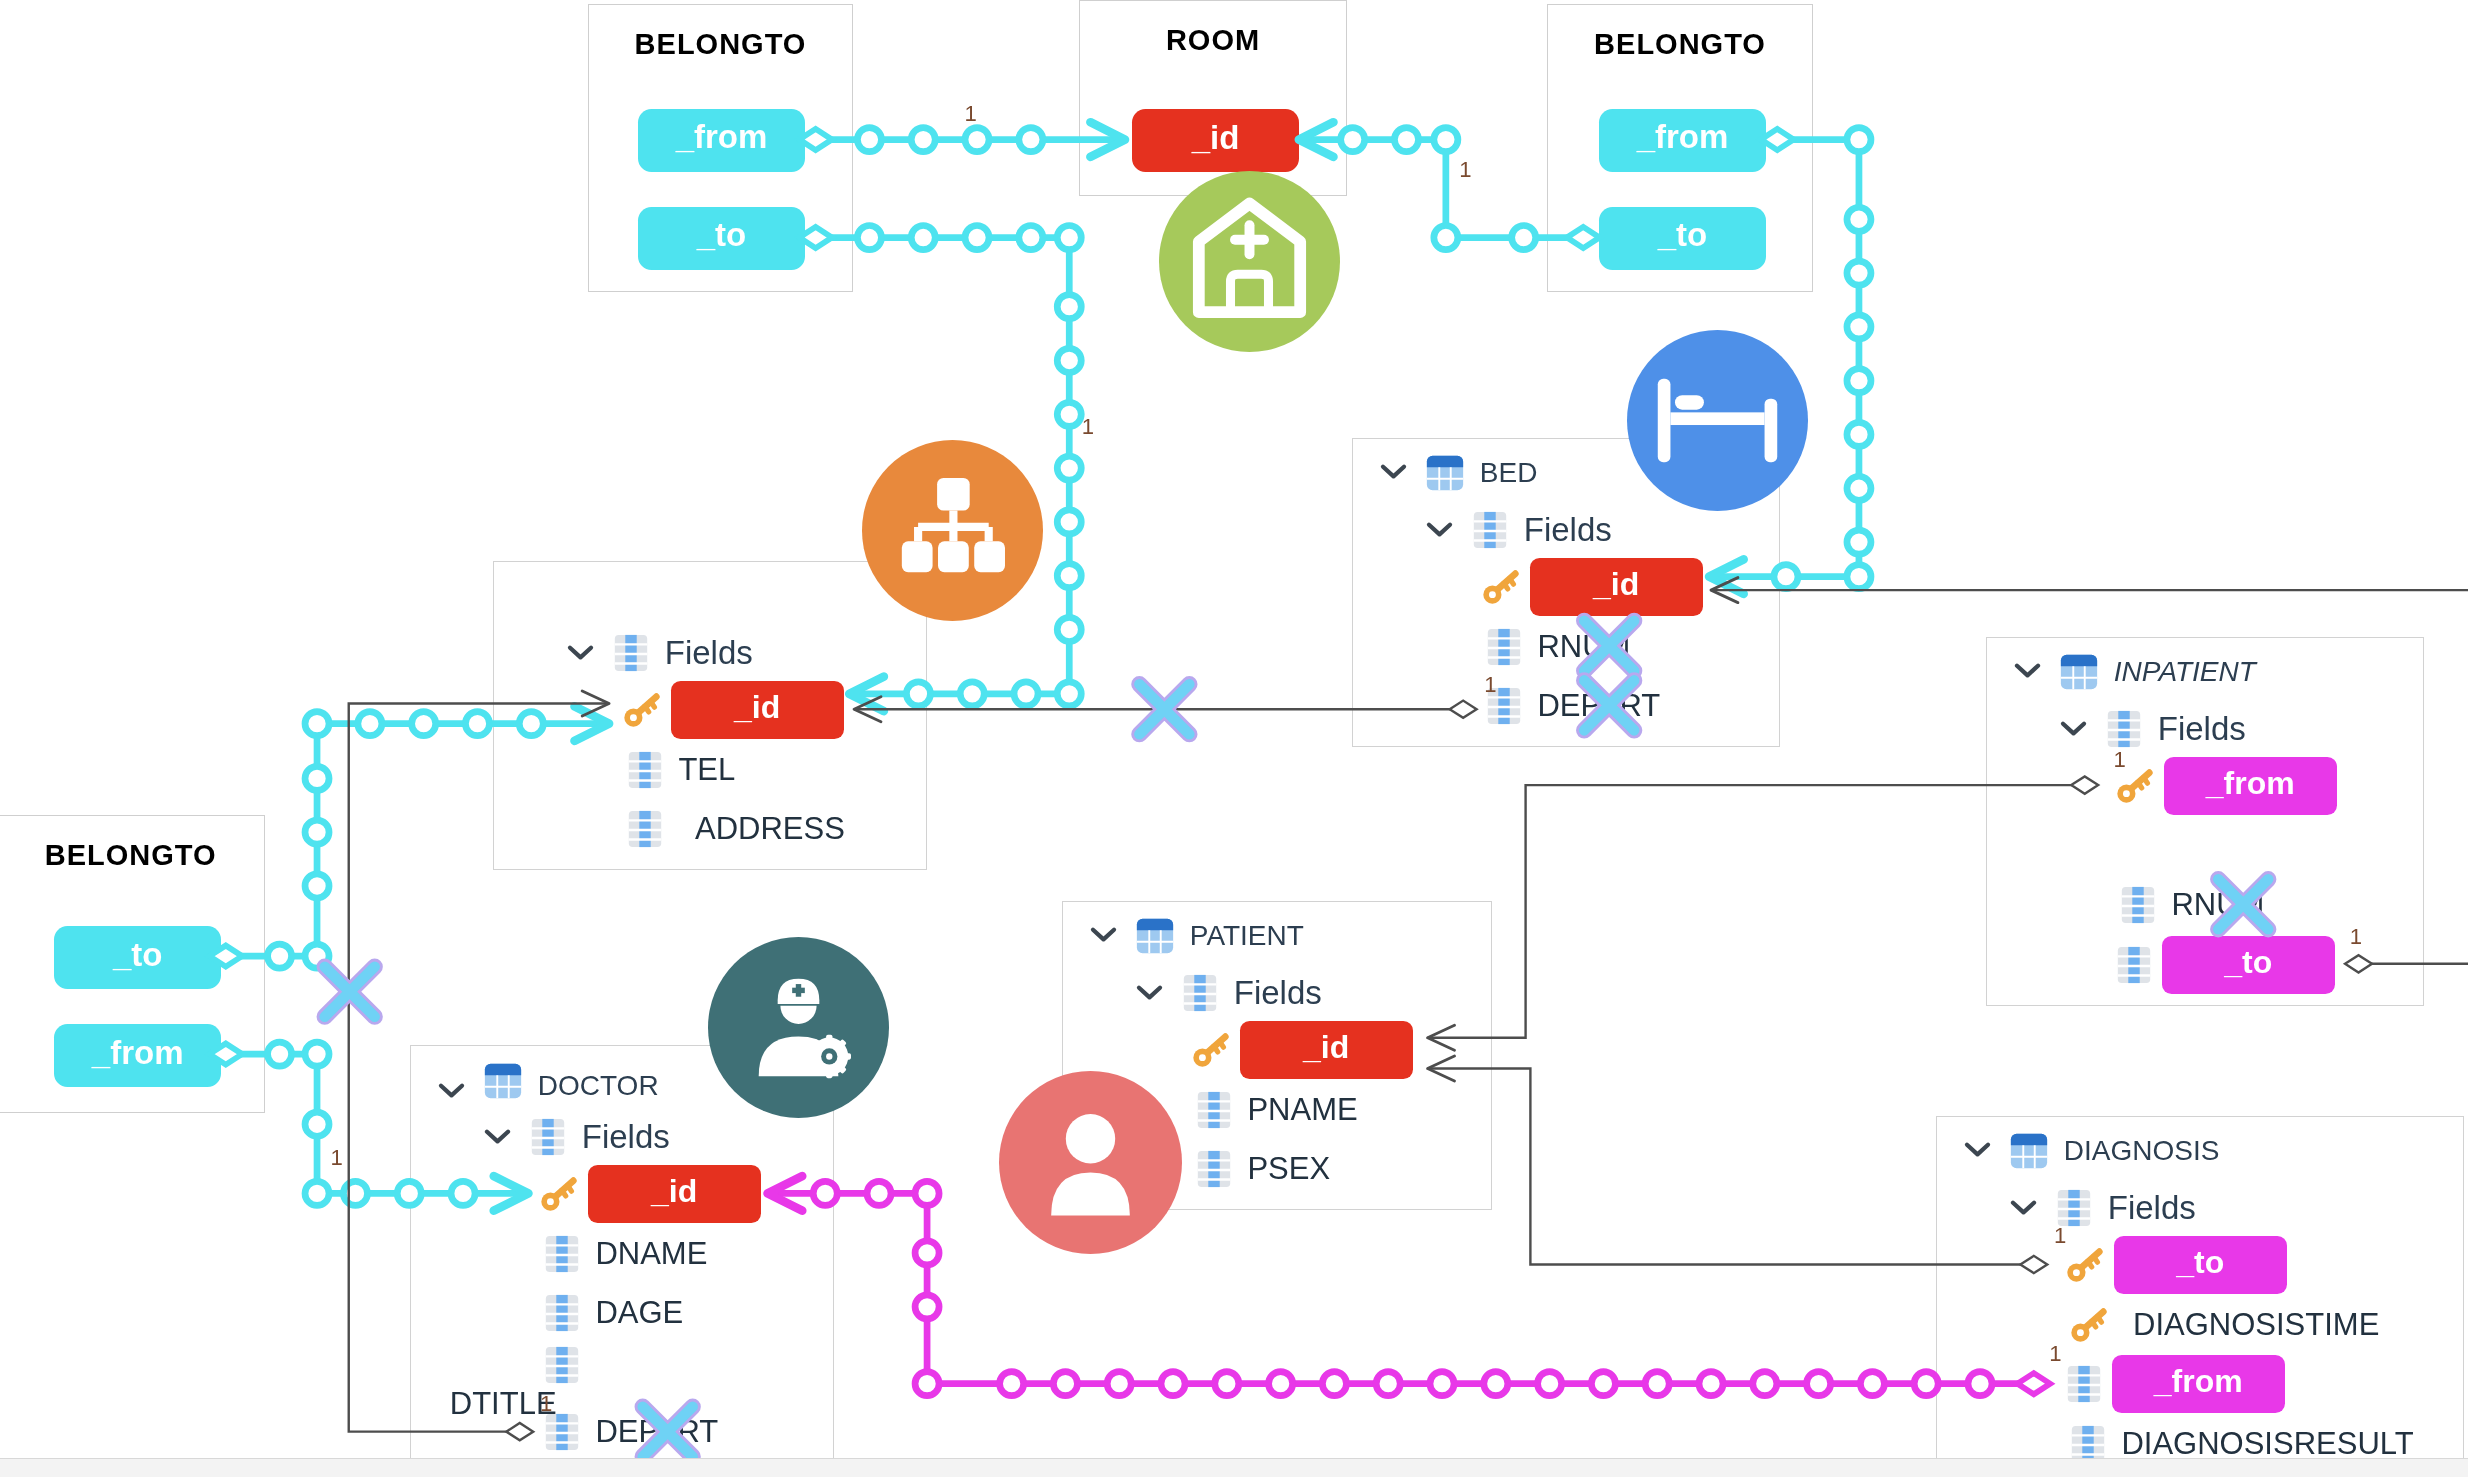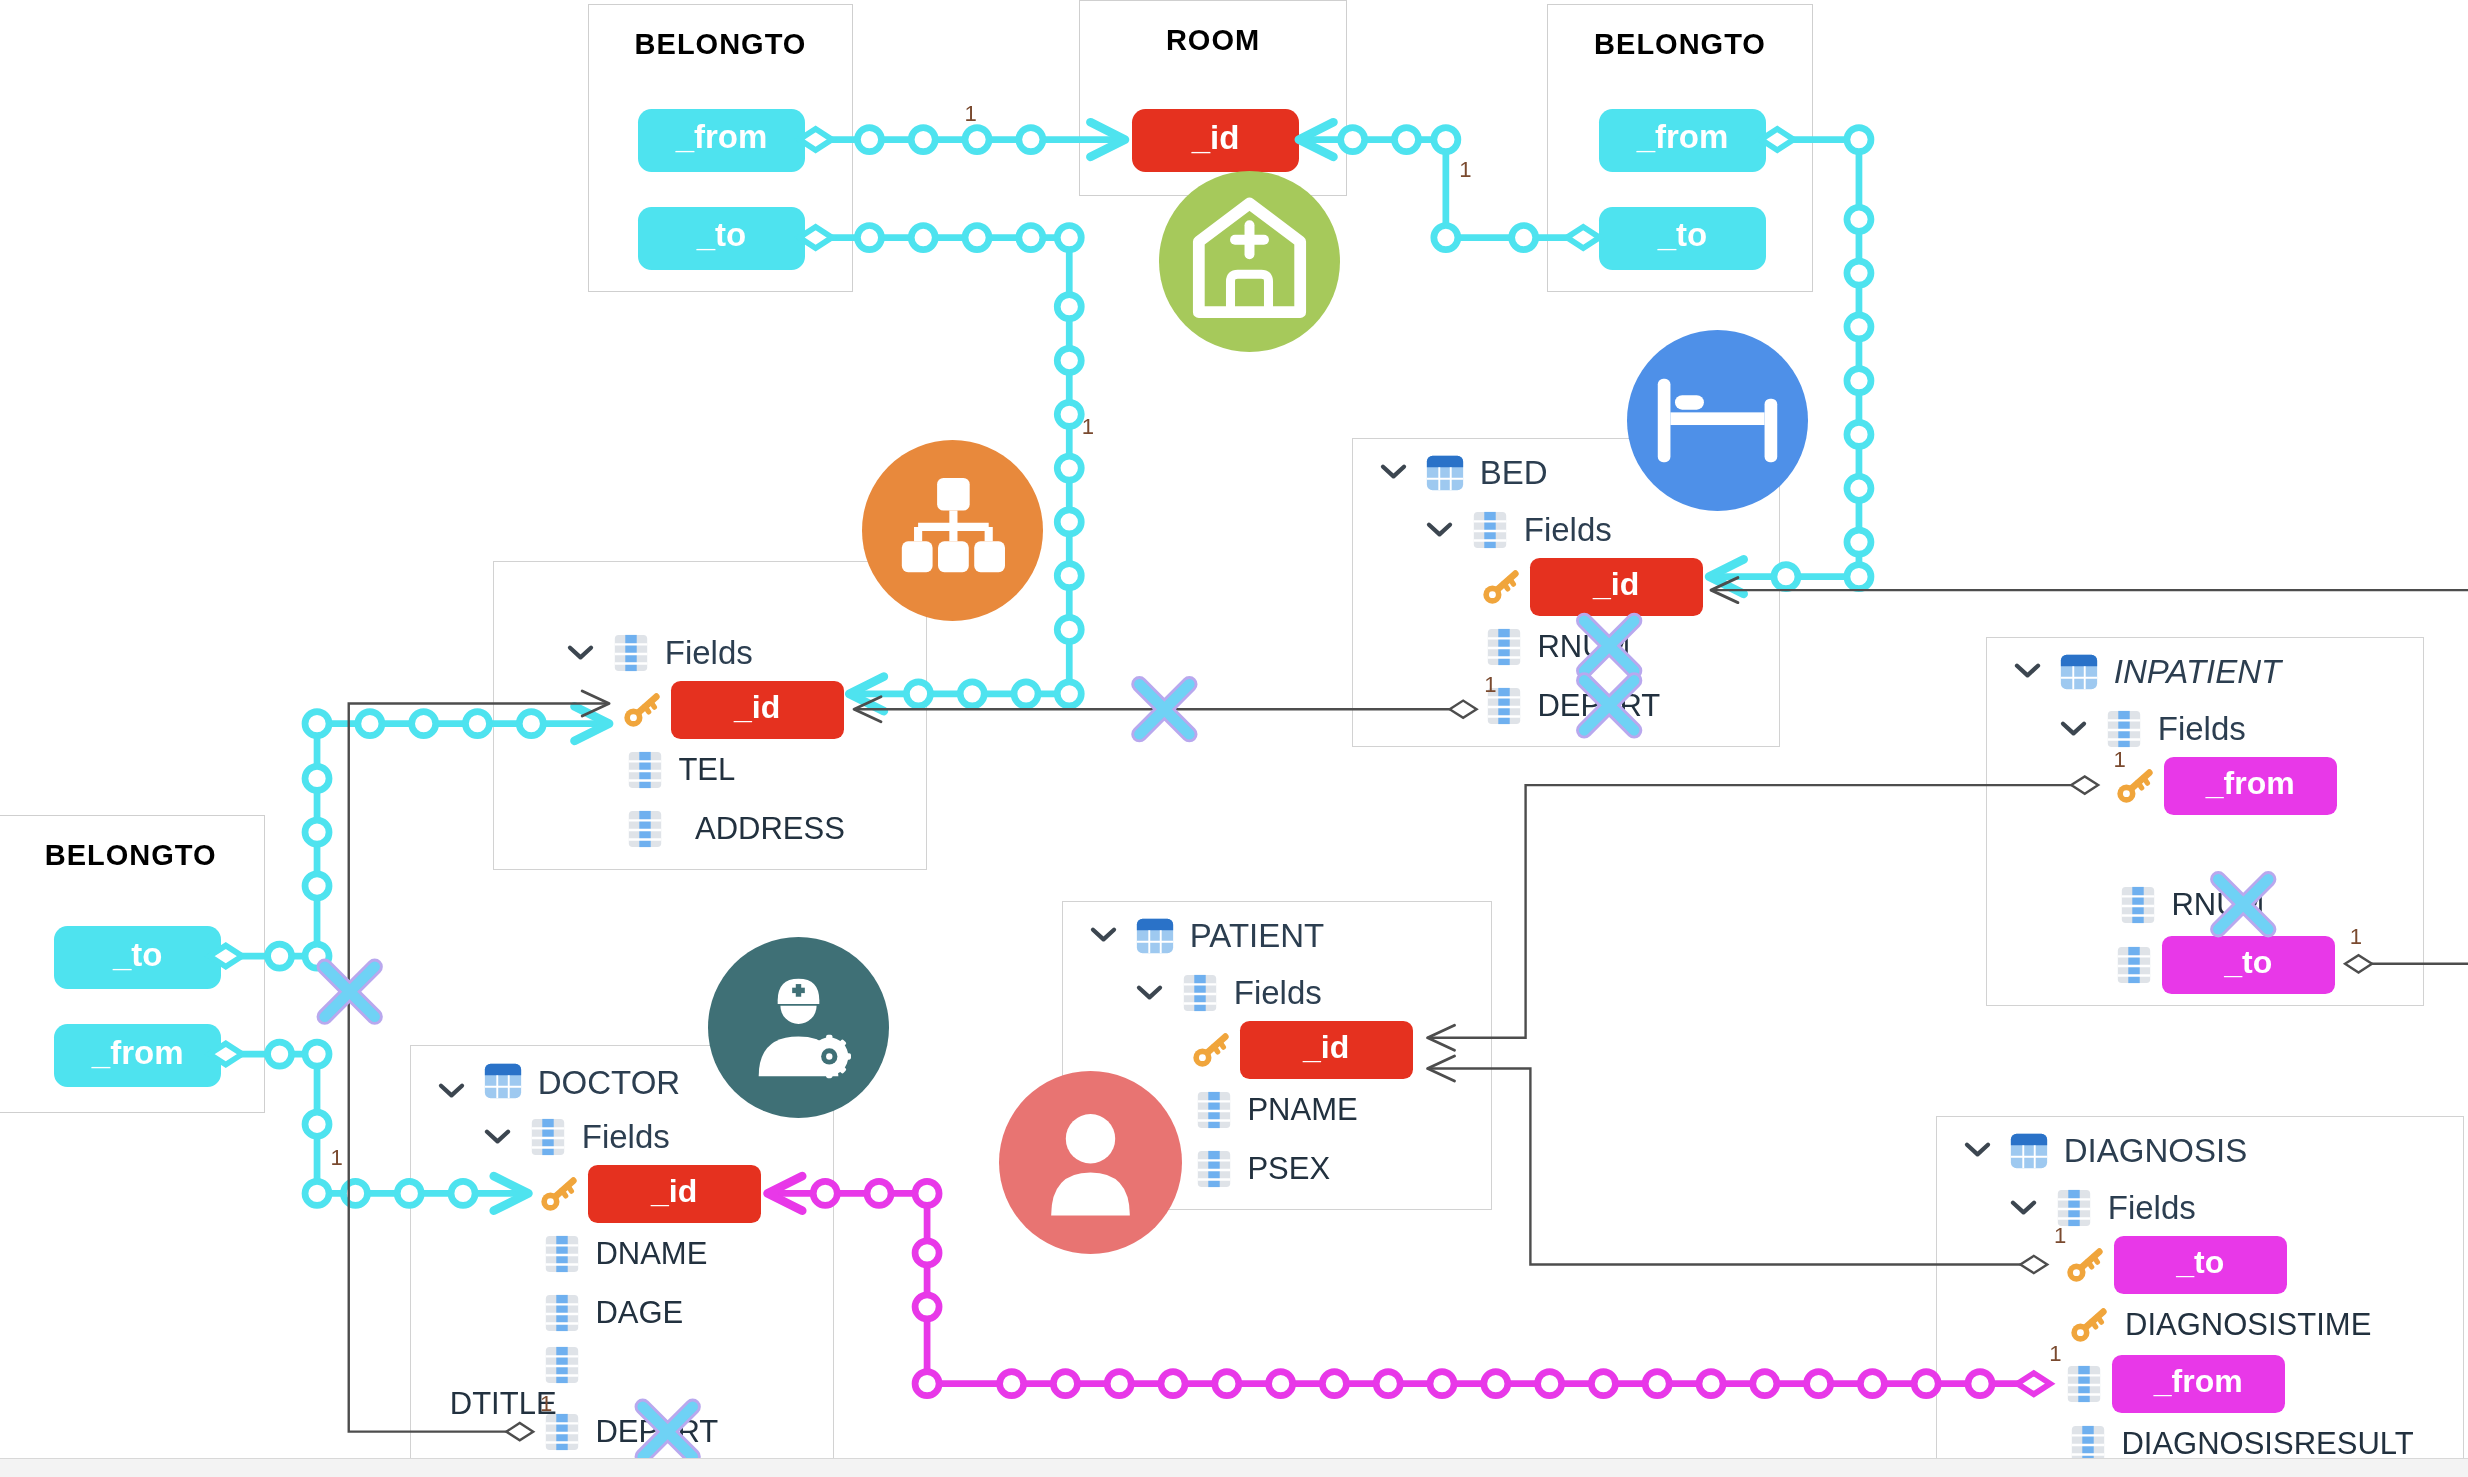--- a/index.html
+++ b/index.html
@@ -9,21 +9,21 @@
   
   .rel-box{position:absolute;background:#fff;border:1.9px solid #cfcfcf;box-sizing:border-box;z-index:1;}
   .rel-title{position:absolute;left:0;right:0;top:23px;text-align:center;font-size:29px;font-weight:bold;
              color:#000;letter-spacing:1px;}
   .pill{position:absolute;width:167px;height:63px;border-radius:13.4px;display:flex;align-items:center;
         justify-content:center;color:#fff;font-size:33px;font-weight:bold;padding-bottom:5.8px;box-sizing:border-box;}
 
   
   .entity{position:absolute;background:#fff;border:1.9px solid #d2d2d2;box-sizing:border-box;z-index:1;}
   .row{position:absolute;left:0;display:flex;align-items:center;white-space:nowrap;}
-  .ent-name{font-size:33px;color:#2c3e50;}
+  .ent-name{font-size:28px;color:#2c3e50;}
   .fields-label{font-size:33px;color:#2c3e50;}
   .field-label{font-size:31px;color:#22313f;}
   .fpill{width:173px;height:58px;border-radius:9.6px;display:flex;align-items:center;justify-content:center;
          color:#fff;font-size:32px;font-weight:bold;padding-bottom:5.8px;box-sizing:border-box;}
   .icon{display:inline-flex;align-items:center;justify-content:center;}
 
   
   .badge{position:absolute;z-index:2;}
 
   
@@ -488,21 +488,21 @@
             <svg width="42" height="42" viewBox="0 0 44 44">
               <g stroke="#f0a53c" stroke-linecap="round">
                 <line x1="18" y1="25" x2="37" y2="8" stroke-width="7"></line>
                 <line x1="31" y1="13" x2="35" y2="19" stroke-width="5.5"></line>
                 <line x1="25" y1="18" x2="29" y2="24" stroke-width="5.5"></line>
               </g>
               <circle cx="13" cy="30" r="9.5" fill="#f0a53c"></circle>
               <circle cx="13" cy="30" r="3.6" fill="#fff"></circle>
             </svg>
           </span>
-          <span class="field-label" style="margin-left: 15px;">DIAGNOSISTIME</span>
+          <span class="field-label" style="margin-left: 23px;">DIAGNOSISTIME</span>
         </div>
         <div class="row" style="top: 238px; height: 58px;">
           <span class="icon" style="margin-left: 127px;">
             <svg width="40" height="42" viewBox="0 0 42 44">
               <rect x="4" y="3" width="34" height="38" rx="4" fill="#dfe3e8"></rect>
               <rect x="15" y="3" width="12" height="38" fill="#6fb0ef"></rect>
               <line x1="4" y1="13" x2="38" y2="13" stroke="#fff" stroke-width="2.5"></line>
               <line x1="4" y1="23" x2="38" y2="23" stroke="#fff" stroke-width="2.5"></line>
               <line x1="4" y1="33" x2="38" y2="33" stroke="#fff" stroke-width="2.5"></line>
             </svg>

